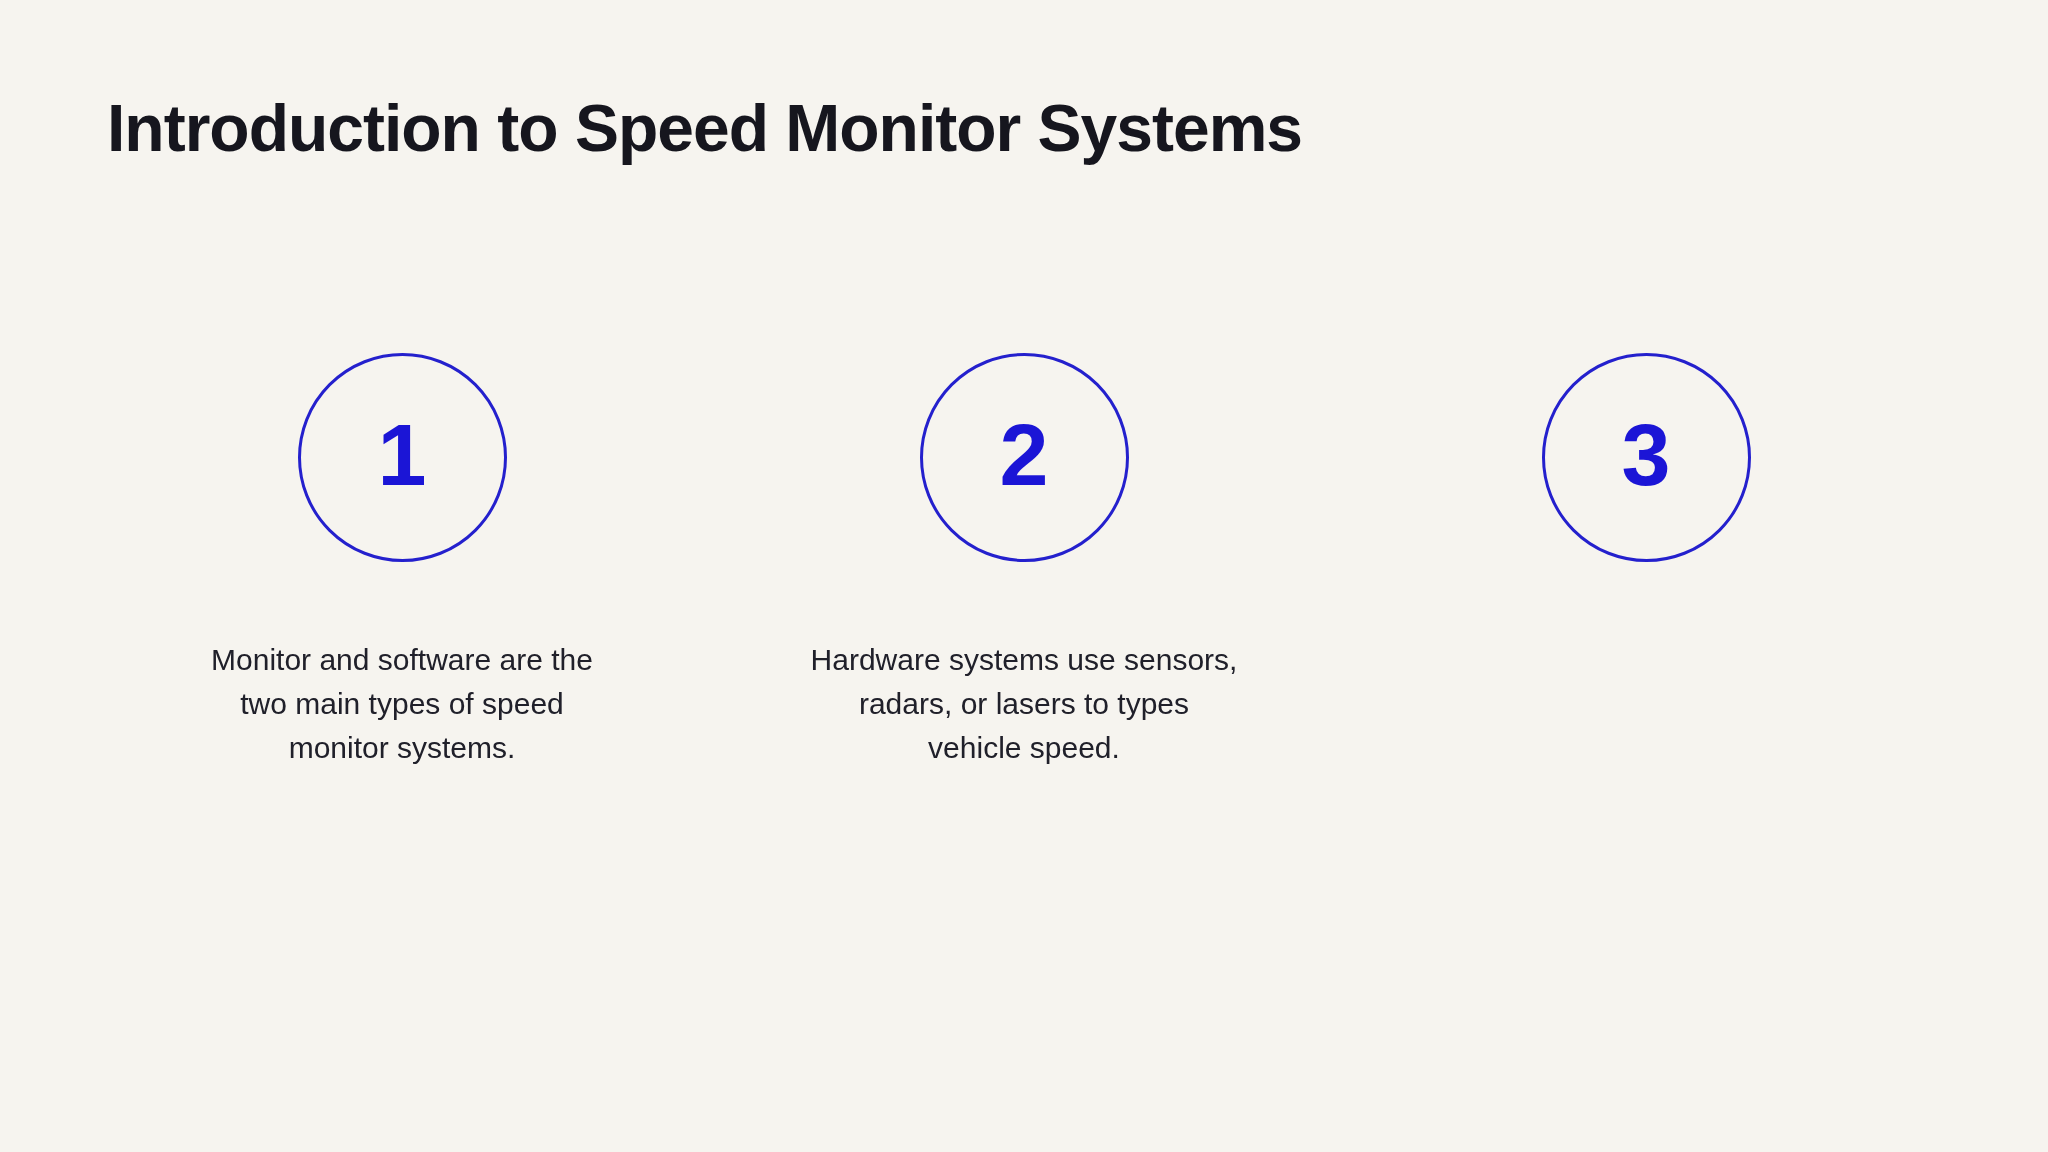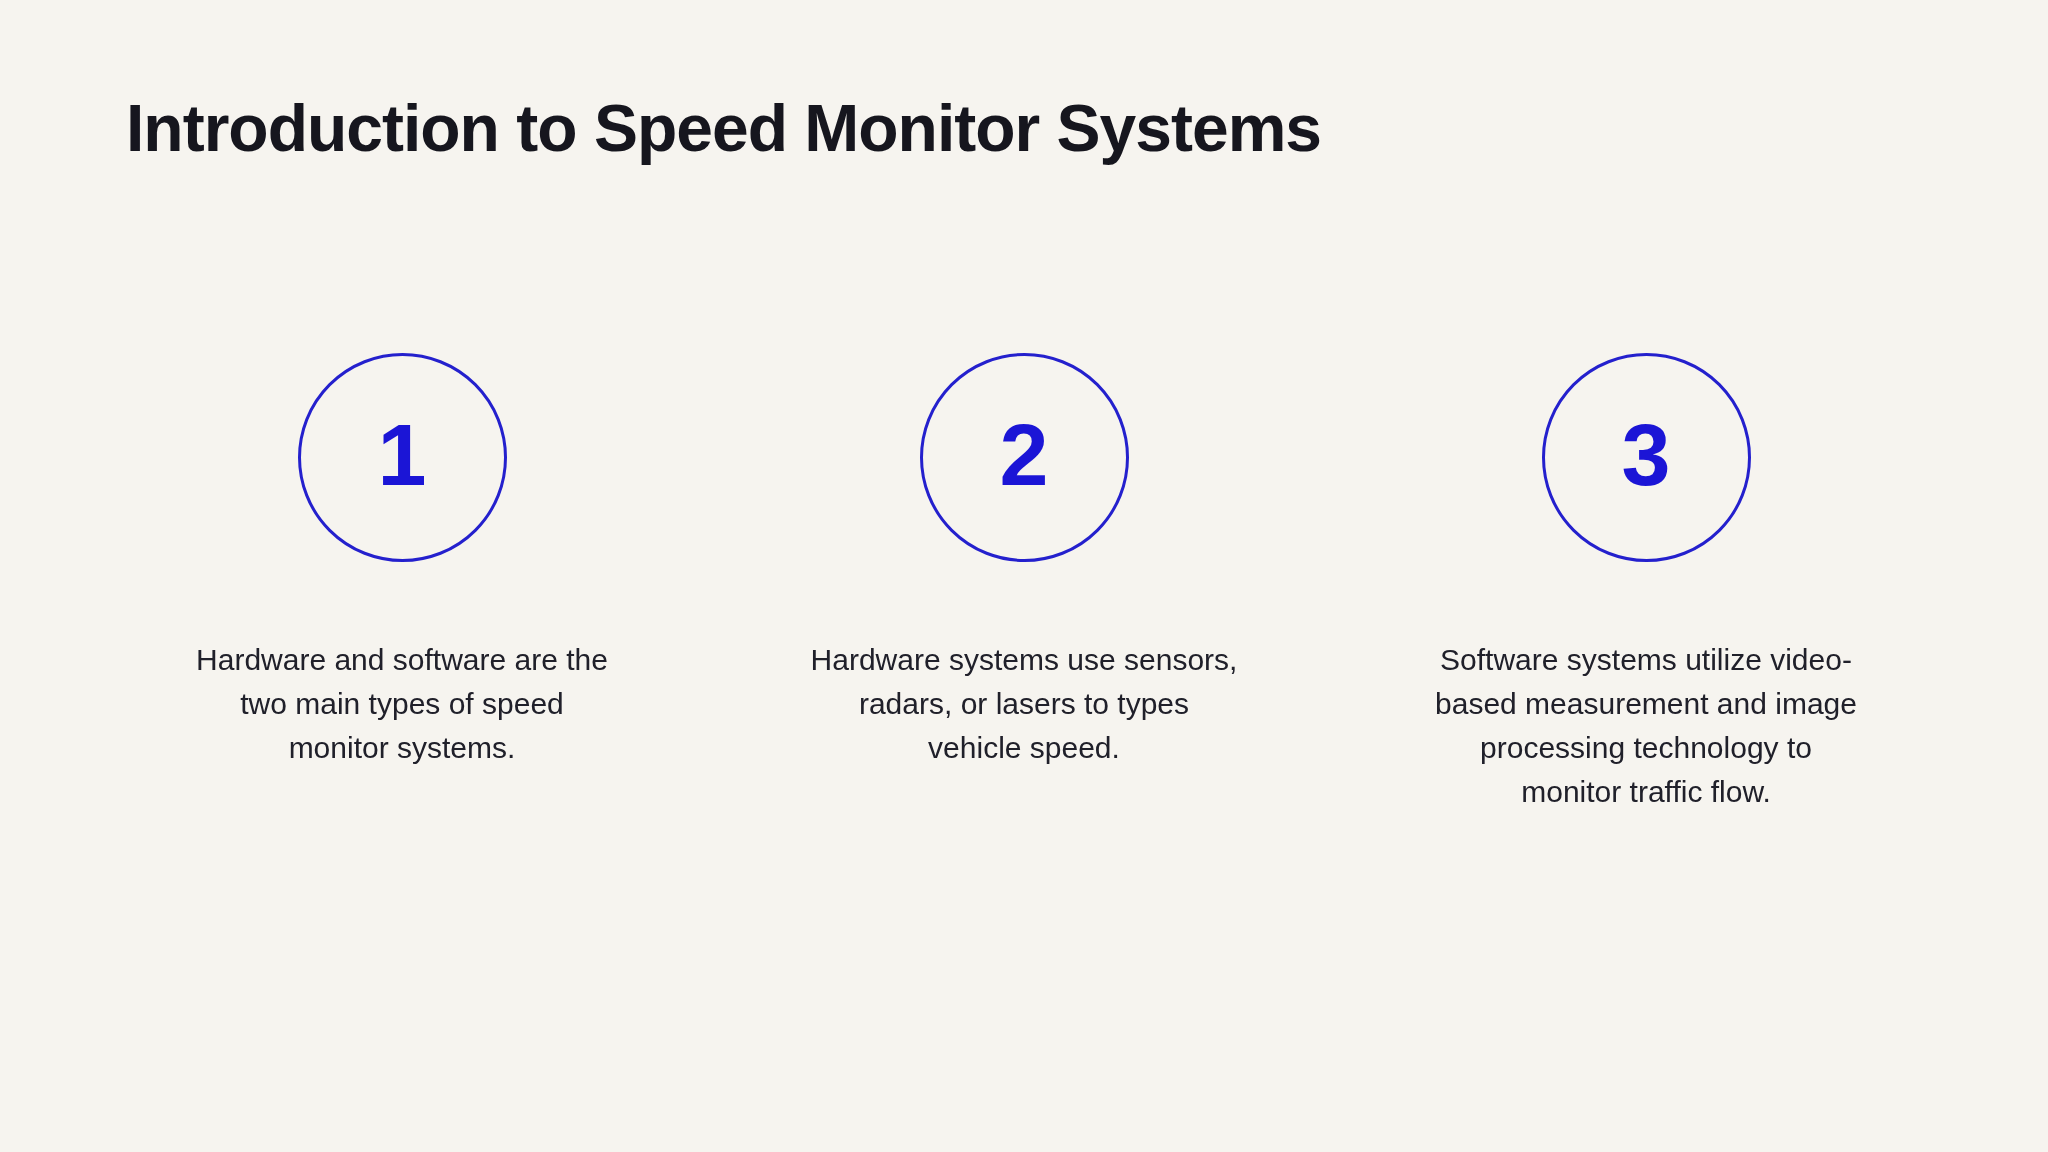--- a/index.html
+++ b/index.html
@@ -13,21 +13,21 @@
   .slide {
     position: relative;
     width: 2048px;
     height: 1152px;
     background: #f6f4ef;
     overflow: hidden;
   }
 
   .slide-title {
     position: absolute;
-    left: 126px;
+    left: 107px;
     top: 90px;
     font-size: 66px;
     font-weight: 800;
     letter-spacing: -1px;
     color: #16161e;
   }
 
   .steps-row {
     position: absolute;
     left: 91px;
@@ -79,39 +79,35 @@
 <div class="slide">
 
   <h1 class="slide-title">Introduction to Speed Monitor Systems</h1>
 
   <div class="steps-row">
 
     <div class="step-column">
       <div class="step-circle">
         <span class="step-number">1</span>
       </div>
-      <p class="step-description">Hardware and software are the
+      <p class="step-description">Monitor and software are the
 two main types of speed
 monitor systems.</p>
     </div>
 
     <div class="step-column">
       <div class="step-circle">
         <span class="step-number">2</span>
       </div>
       <p class="step-description">Hardware systems use sensors,
 radars, or lasers to types
 vehicle speed.</p>
     </div>
 
     <div class="step-column">
       <div class="step-circle">
         <span class="step-number">3</span>
       </div>
-      <p class="step-description">Software systems utilize video-
-based measurement and image
-processing technology to
-monitor traffic flow.</p>
     </div>
 
   </div>
 
 </div>
 
 </body></html>

